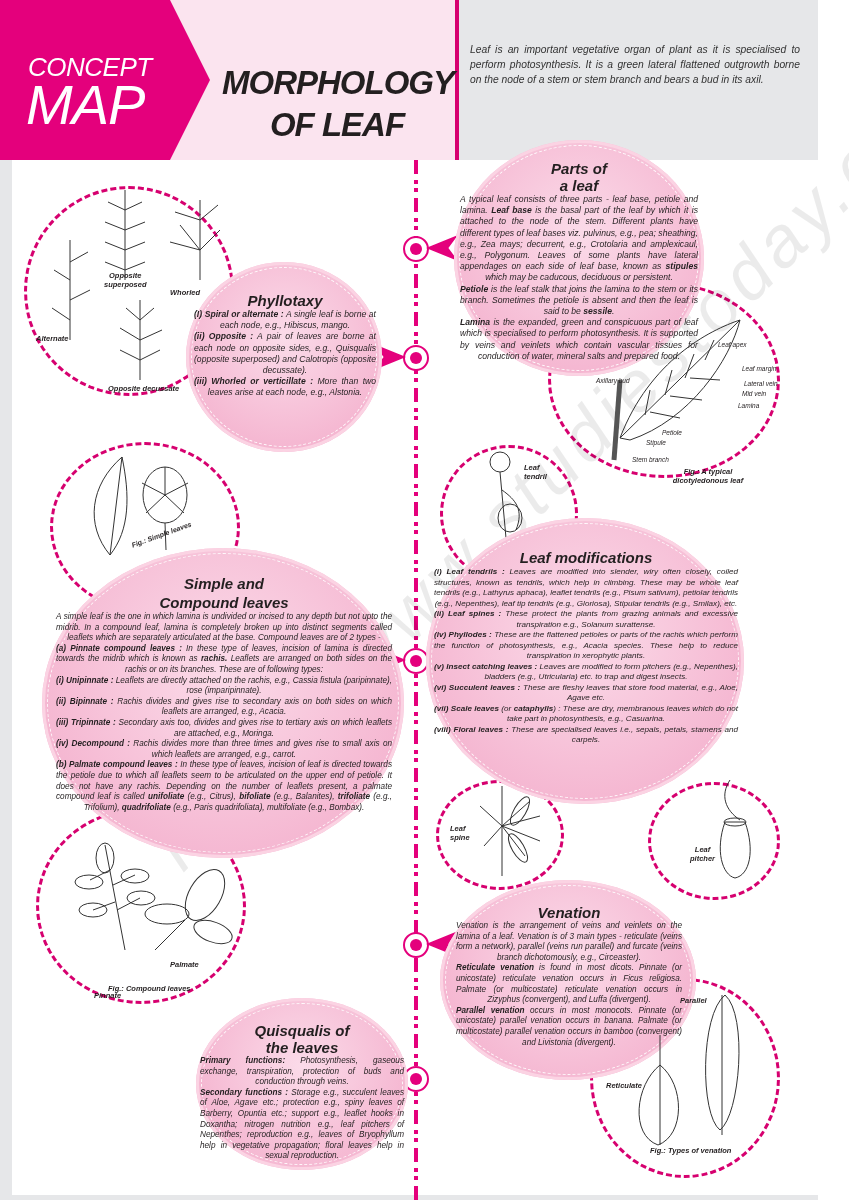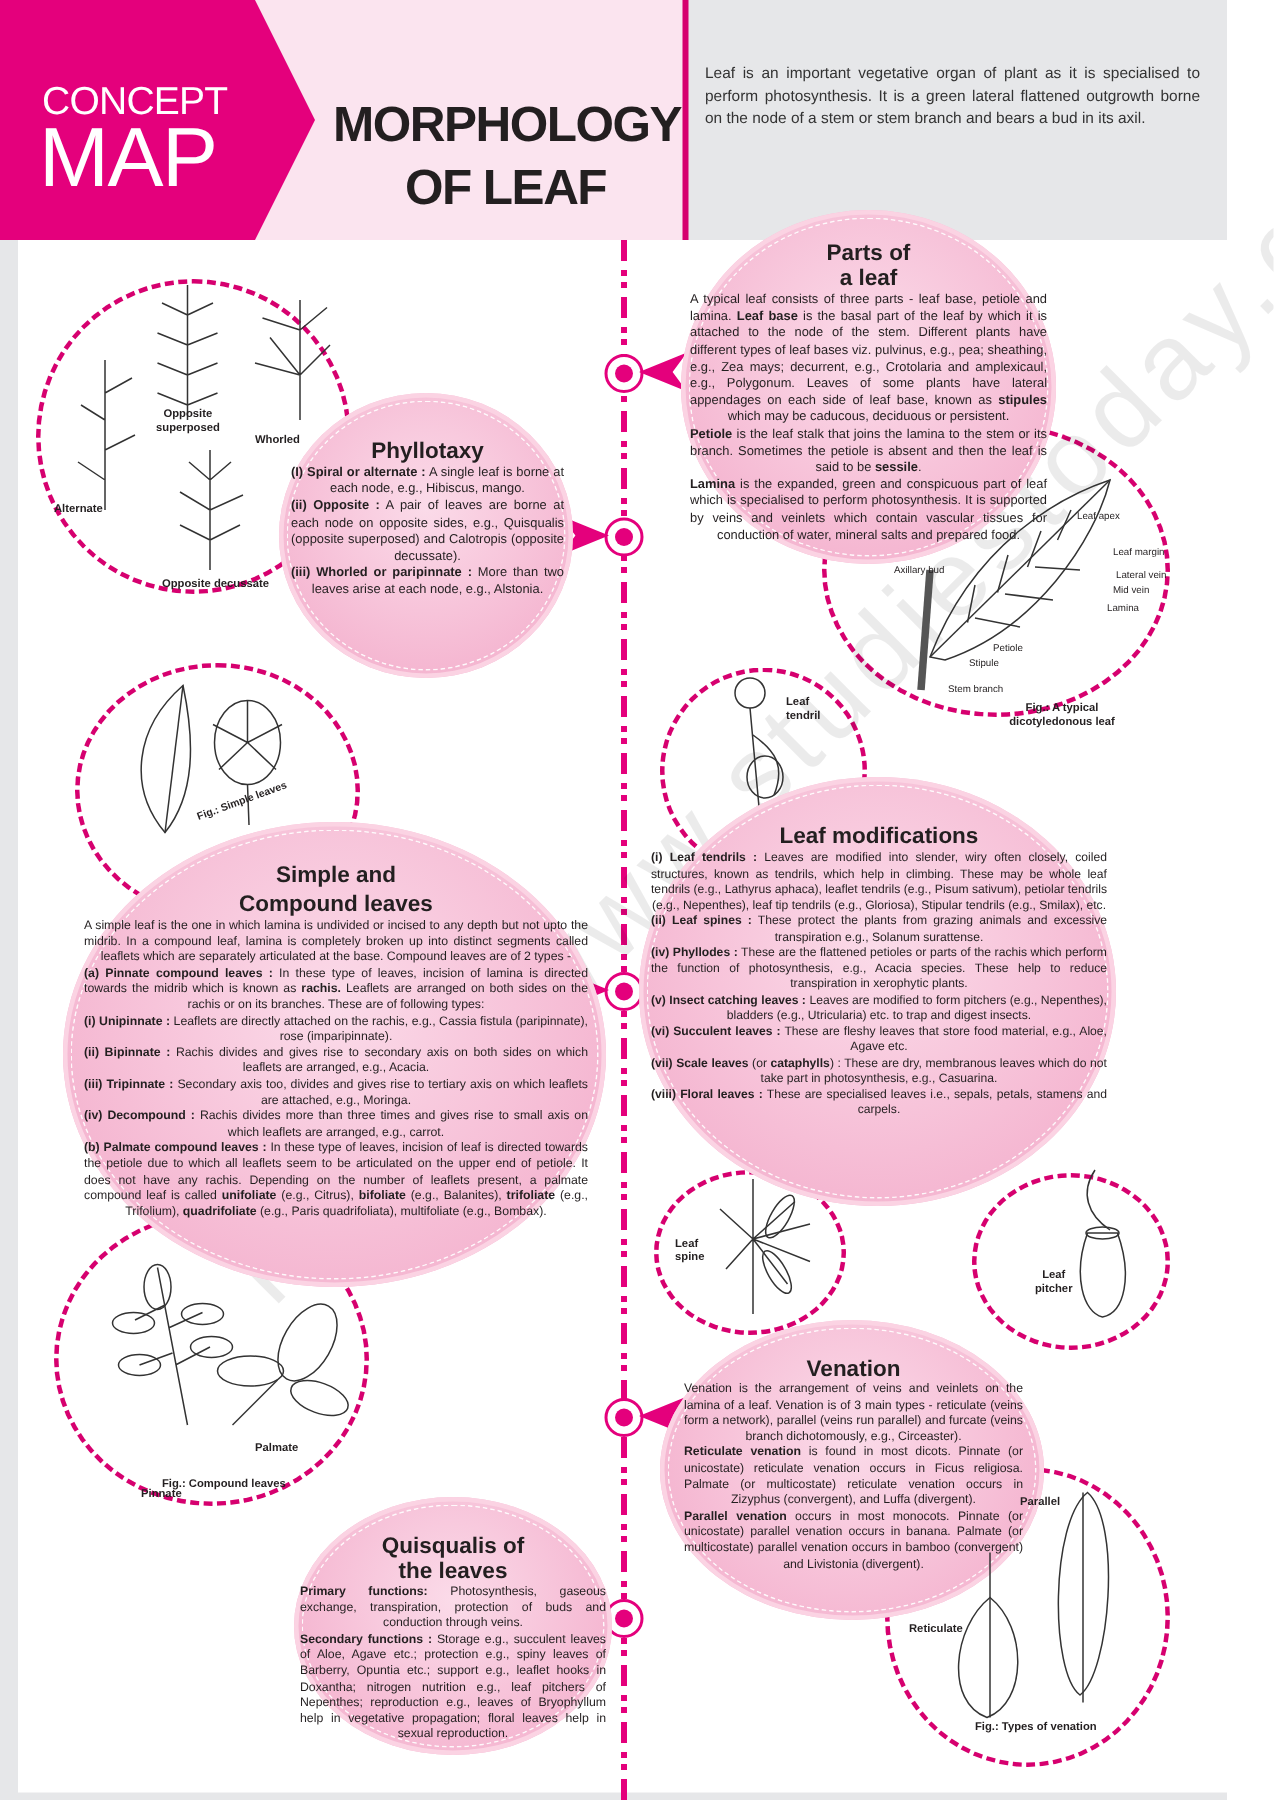--- a/index.html
+++ b/index.html
@@ -1,18 +1,18 @@
 <!DOCTYPE html>
 <html><head>
 <meta charset="utf-8">
 <style>
   * { box-sizing: border-box; margin: 0; padding: 0; }
   html, body { width: 849px; height: 1200px; background: #ffffff; overflow: hidden; }
   body { font-family: "Liberation Sans", sans-serif; color: #231f20; position: relative; }
-  #page { position: absolute; left: 0; top: 0; width: 849px; height: 944px; }
+  #page { position: absolute; left: 0; top: 0; width: 849px; height: 944px; font-style: italic; }
   .sheet { position: absolute; left: 0; top: 0; width: 818px; height: 1200px; background: #e6e7e9; }
   .content { position: absolute; left: 12px; top: 160px; width: 806px; height: 1035px; background: #ffffff; }
   .header-left { position: absolute; left: 0; top: 0; width: 457px; height: 160px; background: #fbe4ef; }
   .header-right { position: absolute; left: 457px; top: 0; width: 361px; height: 160px; background: #e6e7e9; }
   .header-divider { position: absolute; left: 455px; top: 0; width: 4px; height: 160px; background: #d6006f; }
   .concept-badge { position: absolute; left: 0; top: 0; width: 210px; height: 160px; background: #e4007c;
     clip-path: polygon(0 0, 170px 0, 210px 80px, 170px 160px, 0 160px); }
   .concept-word { position: absolute; left: 28px; top: 52px; color: #fff; font-size: 26px; letter-spacing: -0.5px; }
   .map-word { position: absolute; left: 26px; top: 70px; color: #fff; font-size: 56px; letter-spacing: -1px; line-height: 70px; }
   .main-title { position: absolute; left: 222px; top: 62px; width: 230px; text-align: center; font-weight: bold; font-size: 33px; line-height: 42px; color: #231f20; letter-spacing: -1px; }
@@ -125,21 +125,21 @@
     <div>superposed</div>
   </div>
   <div class="fig-label" style="left:170px;top:288px;">Whorled</div>
   <div class="fig-label" style="left:108px;top:384px;">Opposite decussate</div>
 
   <div class="bubble" style="left:186px;top:262px;width:196px;height:190px;"></div>
   <div class="btext just" style="left:194px;top:280px;width:182px;">
     <span class="btitle">Phyllotaxy</span>
     <span class="para"><b>(I) Spiral or alternate :</b><span> A single leaf is borne at each node, e.g., Hibiscus, mango.</span></span>
     <span class="para"><b>(ii) Opposite :</b><span> A pair of leaves are borne at each node on opposite sides, e.g., Quisqualis (opposite superposed) and Calotropis (opposite decussate).</span></span>
-    <span class="para"><b>(iii) Whorled or paripinnate :</b><span> More than two leaves arise at each node, e.g., Alstonia.</span></span>
+    <span class="para"><b>(iii) Whorled or verticillate :</b><span> More than two leaves arise at each node, e.g., Alstonia.</span></span>
   </div>
 
   <svg class="draw" style="left:80px;top:455px;" width="110" height="100">
     <path d="M30 100 C5 70 10 30 42 2 C50 40 50 75 30 100 Z"></path>
     <path d="M30 100 L42 2"></path>
     <ellipse cx="85" cy="40" rx="22" ry="28"></ellipse>
     <path d="M85 68 L86 95 M85 40 L62 28 M85 40 L108 28 M85 40 L85 12 M85 40 L66 58 M85 40 L104 58"></path>
   </svg>
   <div class="fig-label" style="left:130px;top:530px;transform:rotate(-20deg);font-size:7px;">Fig.: Simple leaves</div>
 

